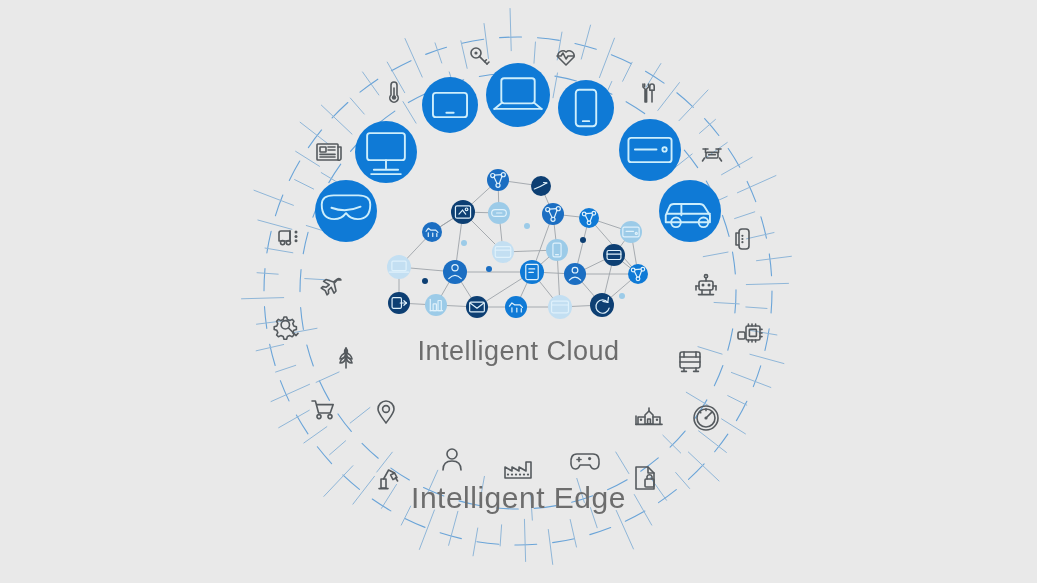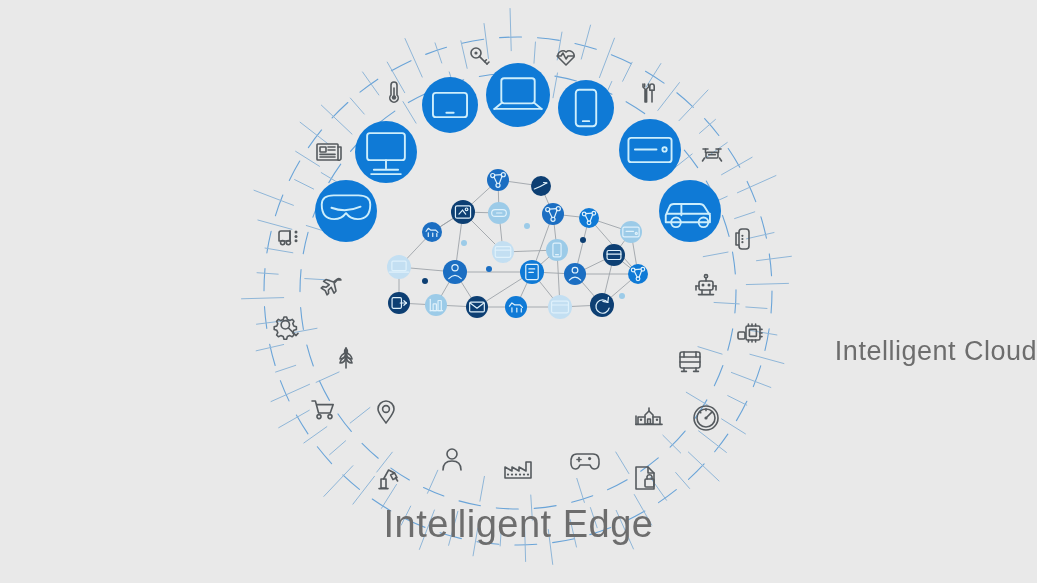--- a/index.html
+++ b/index.html
@@ -13,22 +13,22 @@
   #stage{position:absolute;inset:0;}
   svg.layer{position:absolute;left:0;top:0;width:1037px;height:583px;}
   .label{
     position:absolute;
     color:#6d6d6d;
     font-weight:300;
     letter-spacing:.5px;
     white-space:nowrap;
     font-family:"Liberation Sans", sans-serif;
   }
-  #cloud-label{font-size:27px;left:0;right:0;text-align:right;top:336px;}
-  #edge-label{font-size:38px;left:0;right:0;text-align:center;top:503px;}
+  #cloud-label{font-size:27px;left:0;right:0;text-align:center;top:336px;}
+  #edge-label{font-size:30px;left:0;right:0;text-align:center;top:481px;}
   .outer-icon{fill:none;stroke:#555a5e;stroke-width:1.6;stroke-linecap:round;stroke-linejoin:round;}
   .outer-icon-f{fill:#555a5e;stroke:none;}
   .node-glyph{fill:none;stroke:#dff1fb;stroke-width:1.2;stroke-linecap:round;stroke-linejoin:round;}
   .big-glyph{fill:none;stroke:#cdeefc;stroke-width:1.9;stroke-linecap:round;stroke-linejoin:round;}
   .ring{fill:none;stroke:#6aa4d8;stroke-width:1.1;}
   .spoke{stroke:#8fb6d8;stroke-width:1;fill:none;}
   .net-link{stroke:#9aa0a6;stroke-width:1;fill:none;opacity:.85;}
 </style>
 </head>
 <body style="background: rgb(233, 233, 233);">

